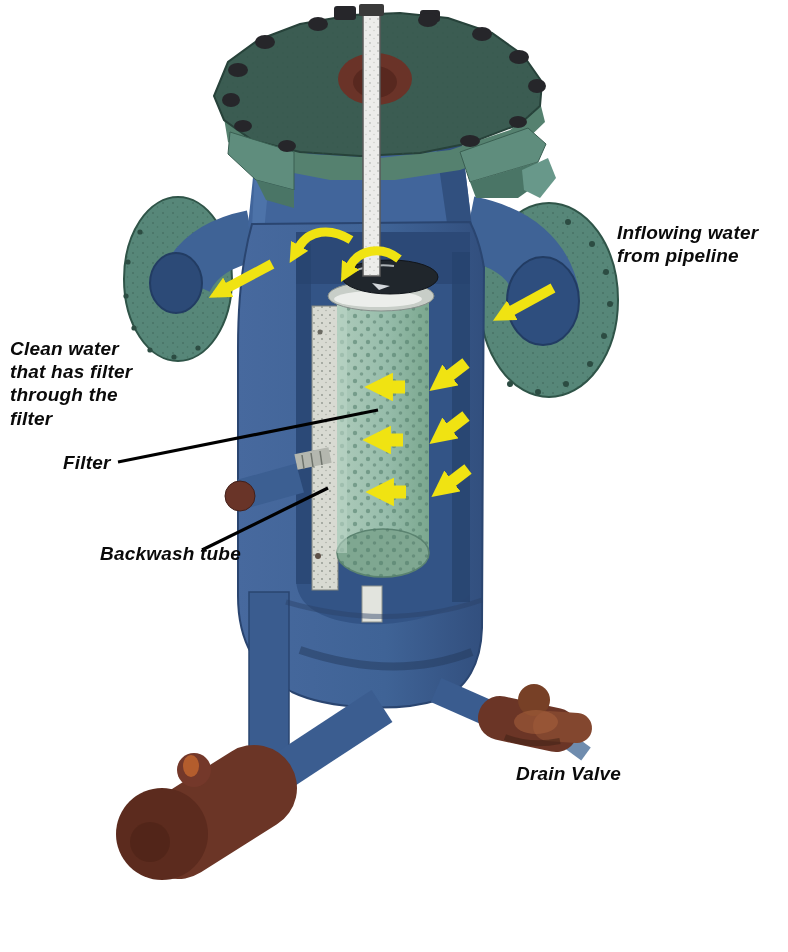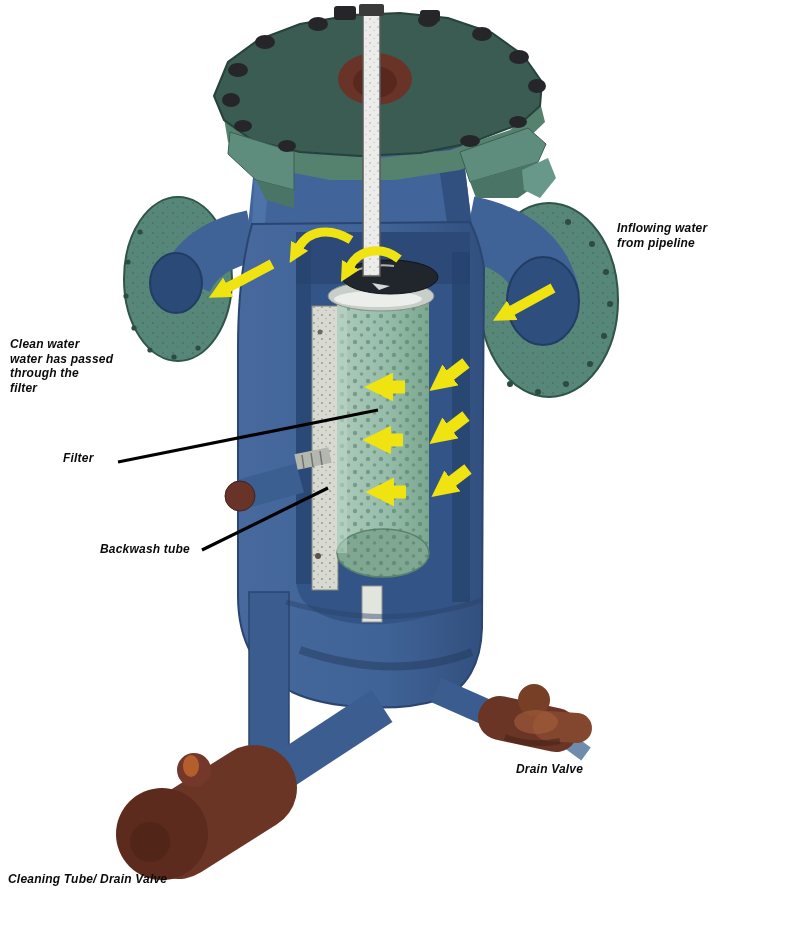--- a/index.html
+++ b/index.html
@@ -3,21 +3,21 @@
 <meta charset="utf-8">
 <style>
   html,body{margin:0;padding:0;background:#fff;}
   .canvas{
     position:relative;width:788px;height:952px;background:var(--background,#fff);
     font-family:"Liberation Sans",sans-serif;overflow:hidden;
   }
   .canvas svg{position:absolute;left:0;top:0;}
   .label{
     position:absolute;color:#0a0a0a;font-weight:bold;font-style:italic;
-    font-size:12px;line-height:1.22;white-space:pre-line;letter-spacing:0.2px;
+    font-size:19px;line-height:1.22;white-space:pre-line;letter-spacing:0.2px;
   }
   .s-vessel{stroke:var(--vessel-blue,#3f6396);fill:none;}
   .c-teal{fill:var(--flange-teal,#578779);}
   .c-teal-dk{fill:var(--flange-teal-dark,#3b5c52);}
   .c-bw{fill:var(--backwash-gray,#d8dad2);}
   .s-brown{stroke:var(--valve-brown,#6b3526);fill:none;}
   .arrow{stroke:var(--arrow-yellow,#f2e414);fill:none;}
   .ah{fill:var(--arrow-yellow,#f2e414);}
   .leader{stroke:var(--leader-black,#000);stroke-width:3.2;fill:none;}
 </style>
@@ -218,21 +218,20 @@
     <path class="arrow" d="M466,416 L449,429" stroke-width="12" marker-end="url(#ah)"></path>
     <path class="arrow" d="M403,440 L389,440" stroke-width="13" marker-end="url(#ah)"></path>
     <path class="arrow" d="M468,469 L451,482" stroke-width="12" marker-end="url(#ah)"></path>
     <path class="arrow" d="M406,492 L392,492" stroke-width="13" marker-end="url(#ah)"></path>
   </g>
 </svg>
 
 <div class="label" style="left:617px;top:221px;width:160px;">Inflowing water
 from pipeline</div>
 <div class="label" style="left:10px;top:337px;width:140px;">Clean water
-water has passed
+that has filter
 through the
 filter</div>
 <div class="label" style="left:63px;top:451px;">Filter</div>
 <div class="label" style="left:76px;top:542px;margin-left:24px;">Backwash tube</div>
 <div class="label" style="left:516px;top:762px;">Drain Valve</div>
-<div class="label" style="left:8px;top:872px;">Cleaning Tube/ Drain Valve</div>
 
 </div>
 
 </body></html>

